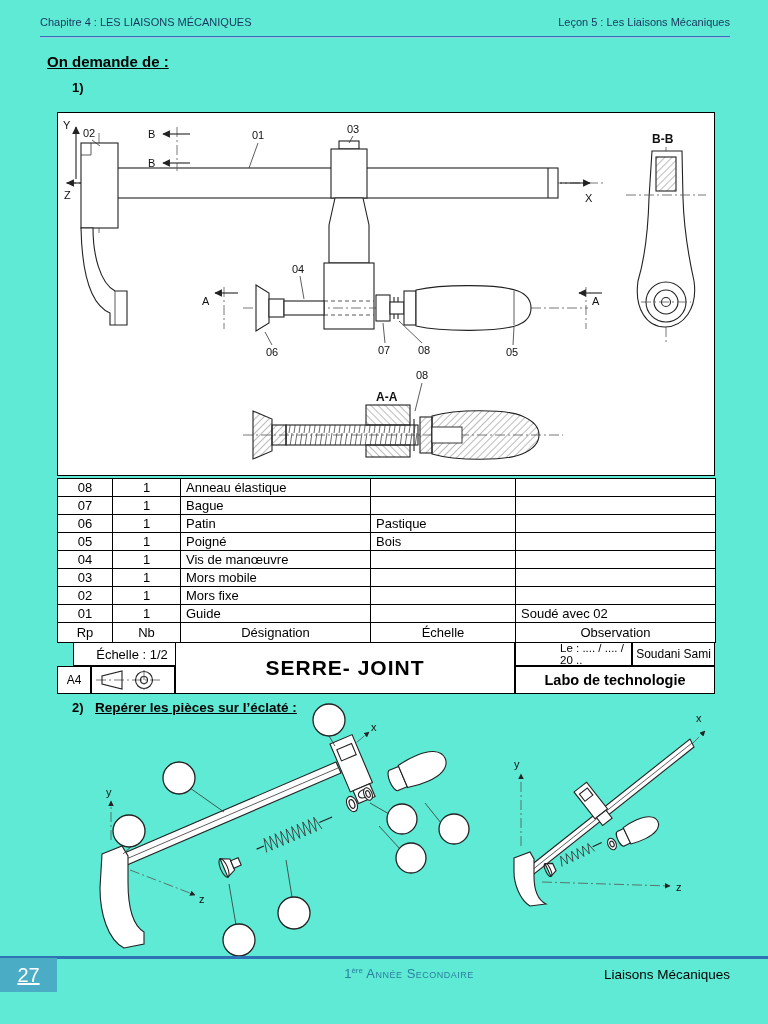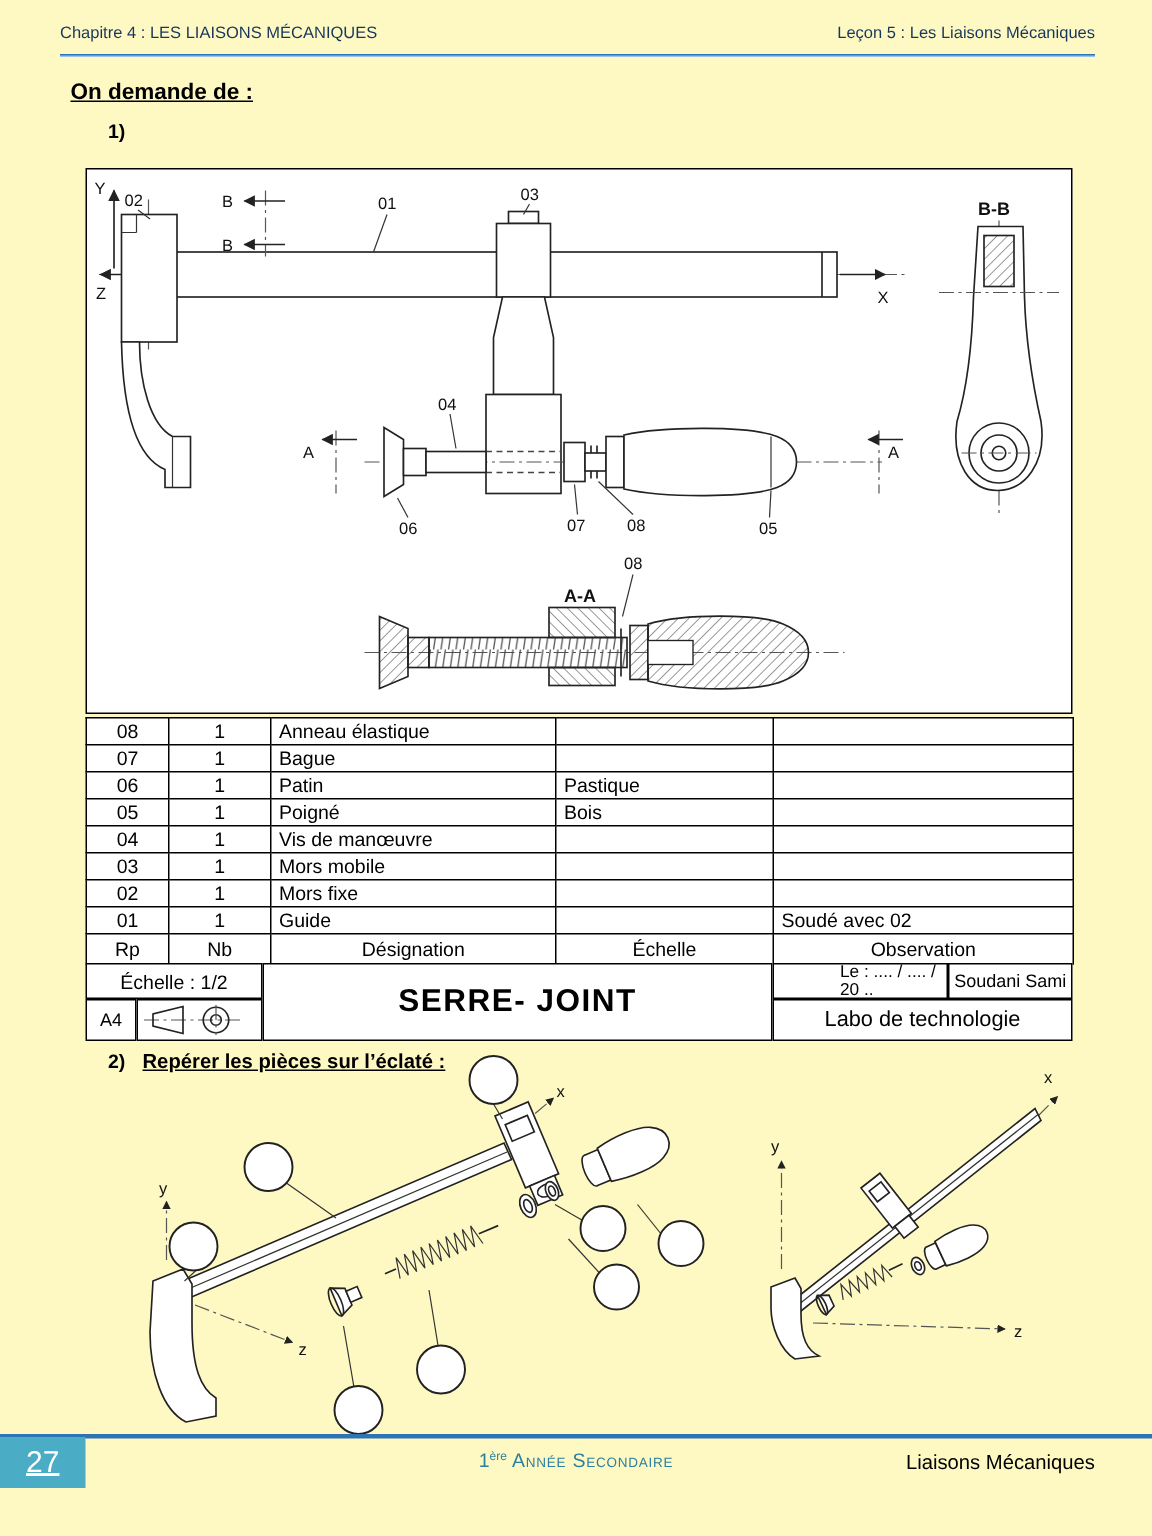--- a/index.html
+++ b/index.html
@@ -1,18 +1,18 @@
 <!DOCTYPE html>
 <html><head>
 <meta charset="utf-8">
 <style>
   * { margin:0; padding:0; box-sizing:border-box; }
   html,body { background:#e9e9e9; }
   body { font-family:"Liberation Sans", sans-serif; }
-  .page { position:relative; width:768px; height:1024px; background:#fef9c3; margin:0 auto; overflow:hidden; }
+  .page { position:relative; width:768px; height:1024px; background:#5eead4; margin:0 auto; overflow:hidden; }
   .abs { position:absolute; }
 
   
   .hdr-txt { font-size:11px; color:#17365d; }
   .hdr-rule { height:2px; background:#2e74b5; border-bottom:1px solid #9dc3e6; }
 
   
   .demand { font-size:15px; font-weight:bold; text-decoration:underline; color:#000; }
   .tasknum { font-size:13px; font-weight:bold; }
   .tasktxt { font-size:13px; }
@@ -36,26 +36,26 @@
   td.c { text-align:center; padding:0; }
   tr.thead td { font-weight:normal; text-align:center; height:20px; }
 
   
   .tb .cell { position:absolute; border:1.4px solid #000; display:flex; align-items:center; justify-content:center; background:#fff; }
   .tb .echelle { font-size:13px; }
   .tb .a4 { font-size:12px; }
   .tb .bigtitle { font-size:21px; font-weight:bold; letter-spacing:1px; }
   .tb .date { font-size:11.5px;padding-left:44px; }
   .tb .author { font-size:12px; }
-  .tb .labo { font-size:14.5px; font-weight:normal; }
+  .tb .labo { font-size:14.5px; font-weight:bold; }
 
   
   .ft-rule { height:2.5px; background:#2e74b5; }
   .ft-badge { background:#4bacc6; color:#fff; font-size:20px; display:flex; align-items:center; justify-content:center; }
-  .ft-center { color:#2b7fa0; font-size:13px; white-space:nowrap; }
+  .ft-center { color:#2b7fa0; font-size:13px; white-space:nowrap;margin-left:25px; }
   .ft-center .sc { font-variant:small-caps; letter-spacing:0.5px; }
   .ft-center sup { font-size:8px; }
   .ft-right { font-size:13.5px; color:#000; }
 </style>
 </head>
 <body>
 
 <div class="page">
 
   <div class="abs" style="left:40px; top:16px; width:690px; height:16px;">
@@ -270,21 +270,21 @@
         <td>Rp</td>
         <td>Nb</td>
         <td>Désignation</td>
         <td>Échelle</td>
         <td>Observation</td>
       </tr>
     </tbody>
   </table>
 
   <div class="abs tb" style="left:57px; top:642px; width:658px; height:52px;">
-    <div class="cell echelle" style="left:0; top:0; width:118px; height:24px;">Échelle : 1/2</div>
+    <div class="cell echelle" style="left:16px; top:0; width:118px; height:24px;">Échelle : 1/2</div>
     <div class="cell a4" style="left:0; top:24px; width:34px; height:28px;">A4</div>
     <div class="cell" style="left:34px; top:24px; width:84px; height:28px;">
       <svg width="78" height="24" viewBox="0 0 78 24">
         <line class="cl" x1="2" y1="12" x2="68" y2="12"></line>
         <path d="M8,8 L8,16 L28,21 L28,3 Z" fill="none" stroke="#222" stroke-width="1.1"></path>
         <circle cx="50" cy="12" r="8.5" fill="none" stroke="#222" stroke-width="1.1"></circle>
         <circle cx="50" cy="12" r="3.5" fill="none" stroke="#222" stroke-width="1.1"></circle>
         <line class="cl" x1="50" y1="2" x2="50" y2="22"></line>
       </svg>
     </div>

